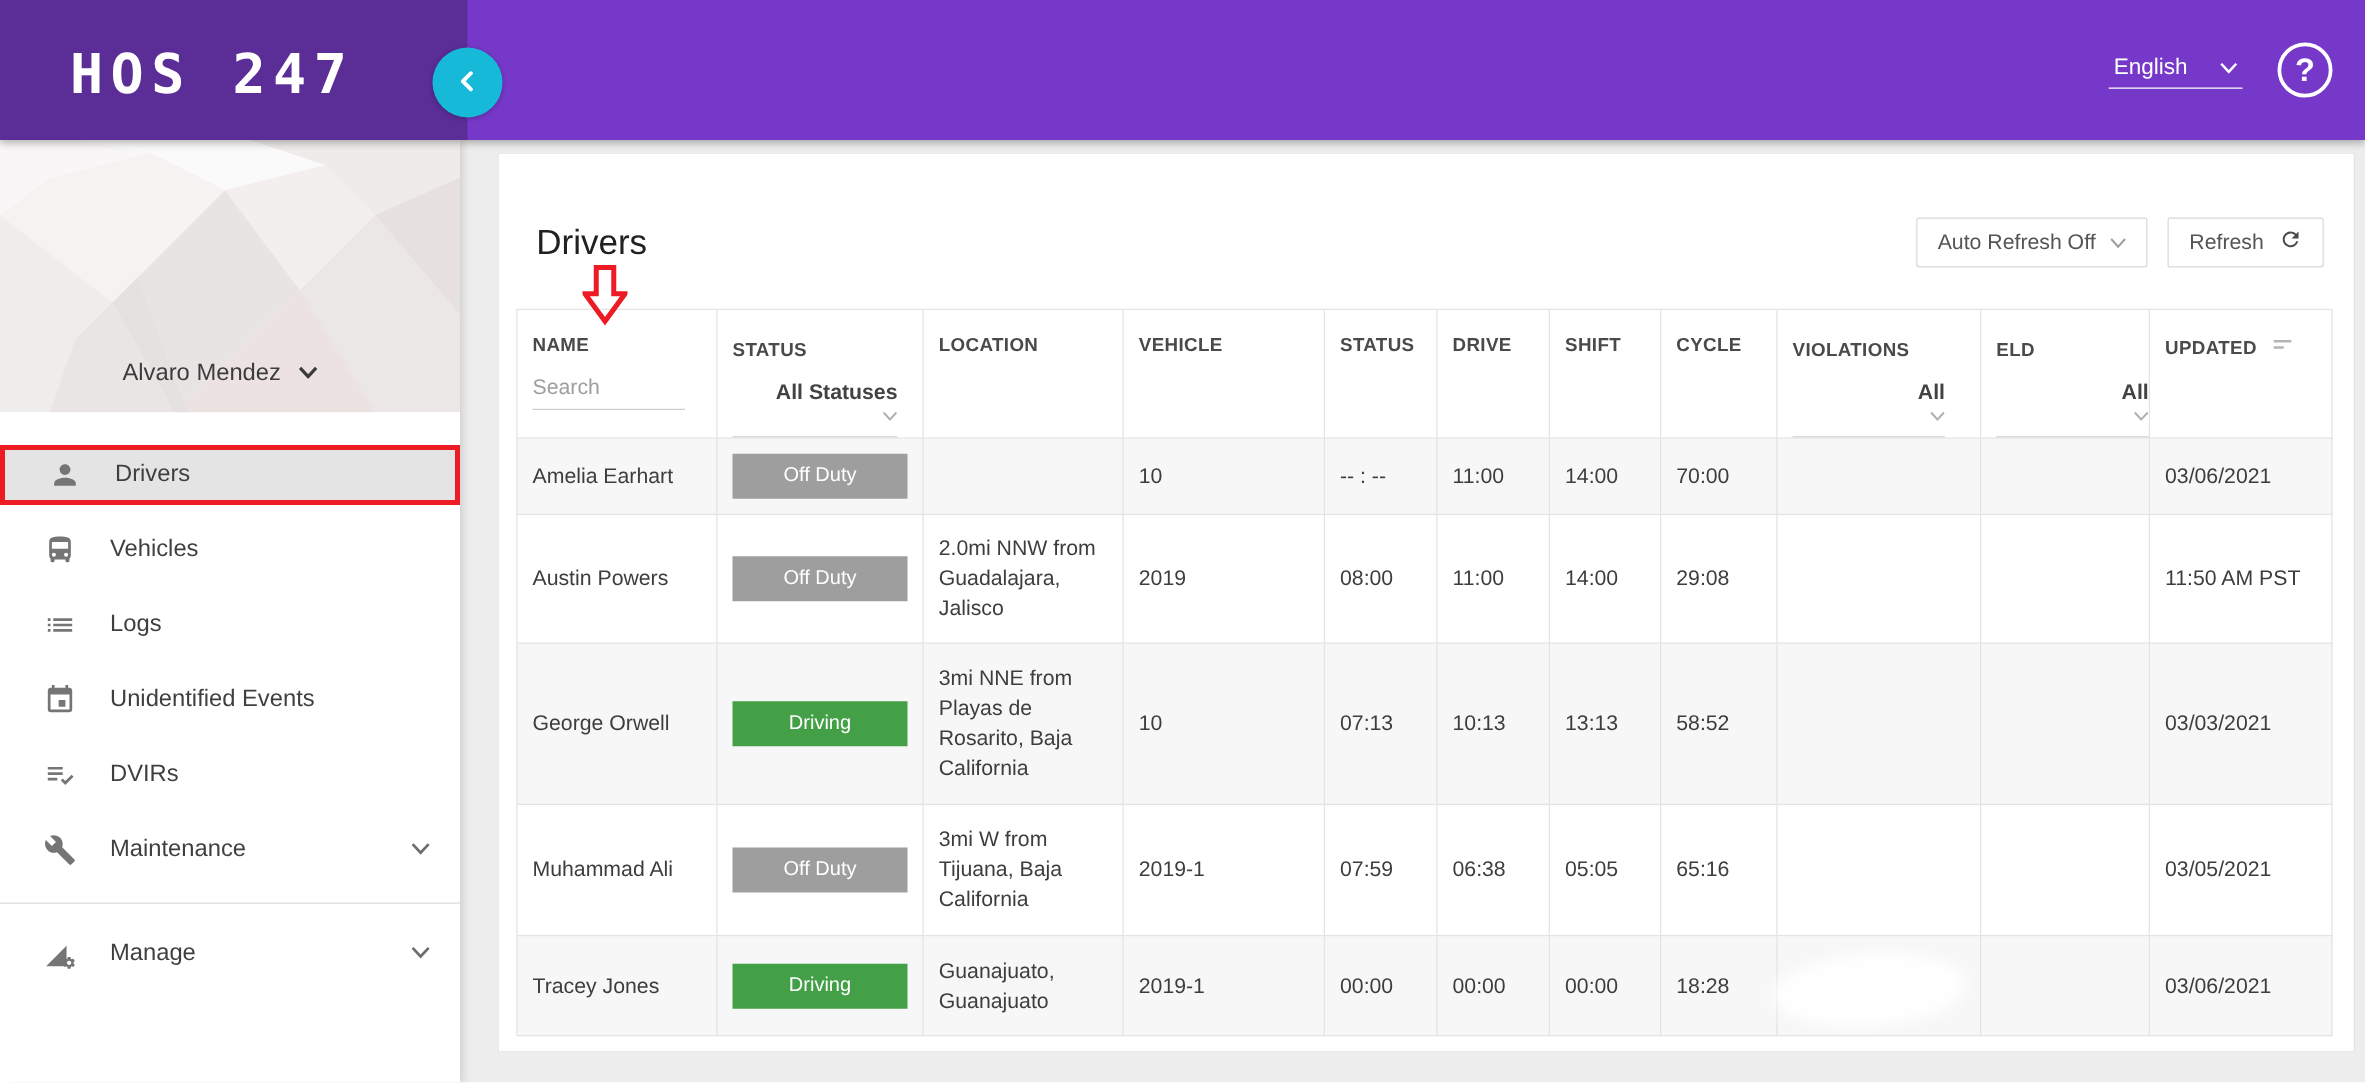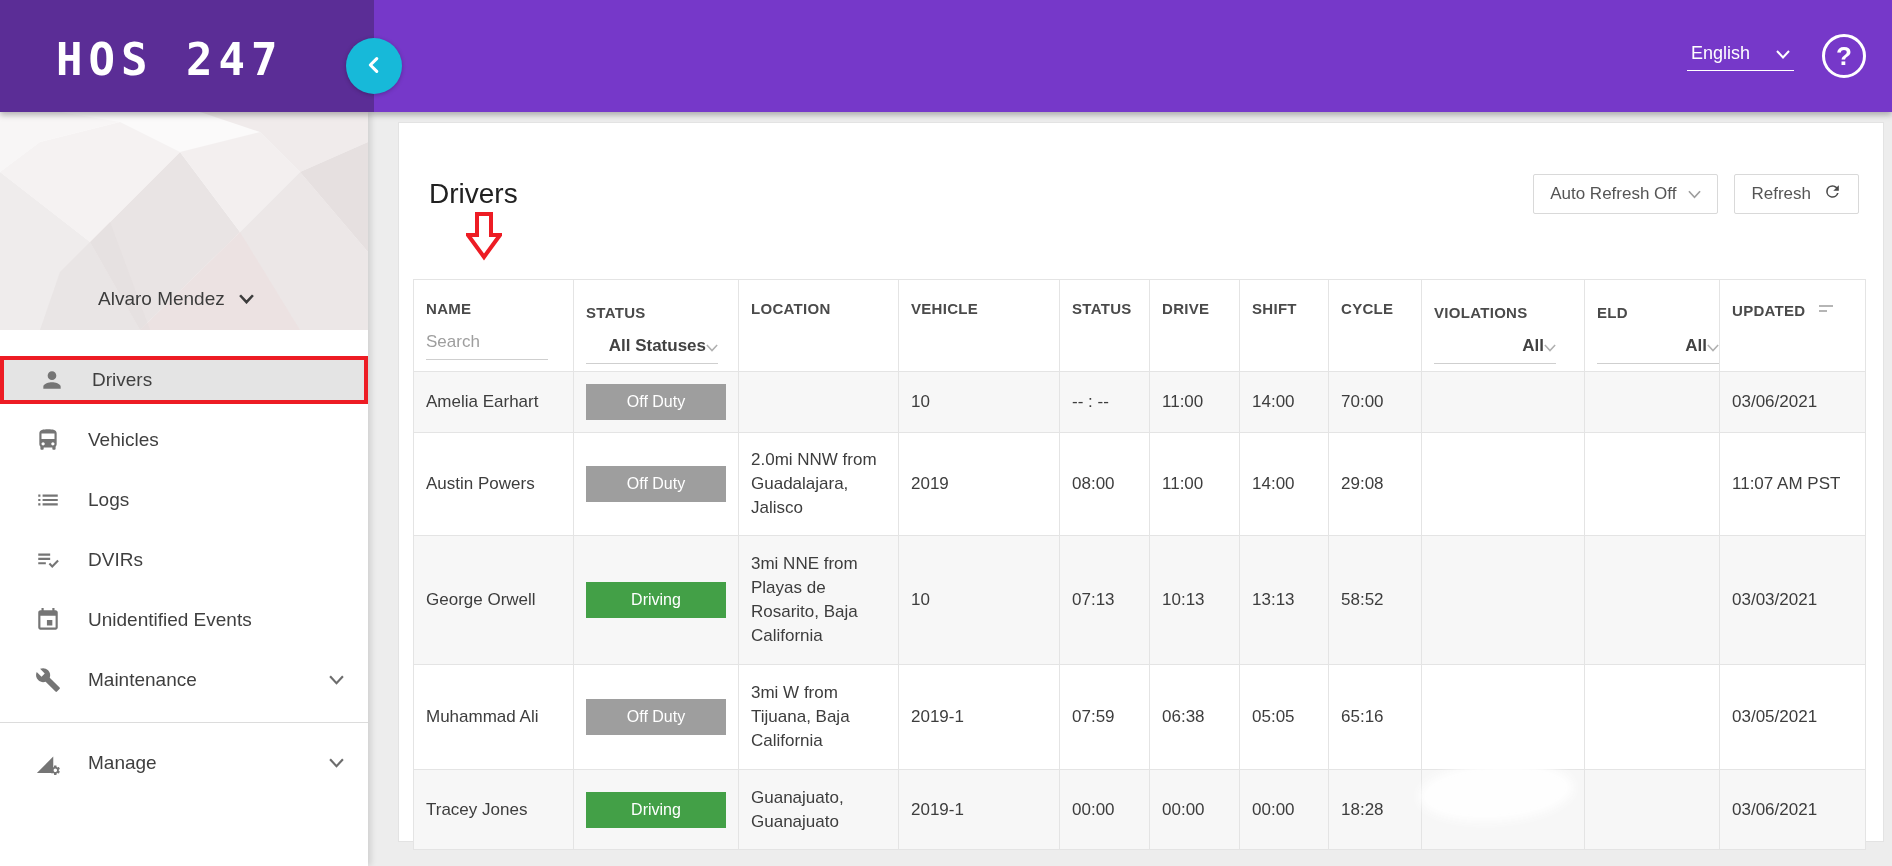--- a/index.html
+++ b/index.html
@@ -33,28 +33,28 @@
   
   .main { position:absolute; left:368px; top:112px; width:1524px; height:754px; background:#ededed; }
   .card { position:relative; margin:10px 8px 24px 30px; width:1486px; height:720px; background:#fff; border:1px solid #e3e3e3; }
   .card-head { display:flex; justify-content:space-between; align-items:center; padding:36px 24px 0 30px; height:106px; }
   .page-title { font-size:28px; font-weight:500; color:#212121; }
   .head-controls { display:flex; gap:16px; }
   .auto-refresh, .refresh-btn { display:flex; align-items:center; gap:12px; height:40px; padding:0 16px; background:#fff; border:1px solid #d9d9d9; border-radius:2px; font-size:17px; color:#555; cursor:pointer; }
   .annotation-arrow { position:absolute; left:67px; top:88px; }
 
   
-  table.drivers { table-layout:fixed; width:1452px; margin:50px 0 0 14px; border-collapse:collapse; border:1px solid #e4e4e4; }
+  table.drivers { table-layout:fixed; width:1452px; margin:18px 0 0 14px; border-collapse:collapse; border:1px solid #e4e4e4; }
   th, td { border-right:1px solid #e4e4e4; border-bottom:1px solid #e4e4e4; text-align:left; }
   thead th { height:92px; vertical-align:top; padding:20px 8px 0 12px; background:#fff; }
   .col-label { font-size:15px; font-weight:bold; color:#4a4a4a; letter-spacing:.3px; display:inline-block; }
   .th-filter { margin-top:14px; }
   .search-input { width:122px; border:none; outline:none; border-bottom:1px solid #cfcfcf; font-size:17px; color:#424242; padding:0 0 7px 0; background:transparent; font-family:"Liberation Sans", sans-serif; }
   .search-input::placeholder { color:#9e9e9e; }
-  .select { display:flex; align-items:flex-end; justify-content:flex-end; border-bottom:1px solid #cfcfcf; padding-bottom:7px; cursor:pointer; }
+  .select { display:flex; align-items:flex-end; justify-content:center; border-bottom:1px solid #cfcfcf; padding-bottom:7px; cursor:pointer;flex-direction:column; }
   .select .sel-val { font-size:17px; color:#424242; }
   .select.w130 { width:132px; } .select.w120 { width:122px; }
   .sort-icon { margin-left:8px; vertical-align:2px; cursor:pointer; }
   tbody td { padding:12px 10px 12px 12px; font-size:17px; color:#3d3d3d; line-height:24px; vertical-align:middle; }
   tbody tr:nth-child(odd) { background:#f7f7f7; }
   tbody tr:nth-child(1){ height:60px; } tbody tr:nth-child(2){ height:103px; }
   tbody tr:nth-child(3){ height:129px; } tbody tr:nth-child(4){ height:105px; }
   tbody tr:nth-child(5){ height:80px; }
   .badge { display:inline-block; width:140px; height:36px; line-height:36px; text-align:center; color:#fff; font-size:16px; }
   .badge.offduty { background:var(--badge-offduty,#9e9e9e); }
@@ -138,33 +138,33 @@
         <span class="nav-icon">
           <svg width="26" height="26" viewBox="0 0 24 24" class="icon-grey">
               <path d="M3 13h2v-2H3v2zm0 4h2v-2H3v2zm0-8h2V7H3v2zm4 4h14v-2H7v2zm0 4h14v-2H7v2zM7 7v2h14V7H7z"></path>
             </svg>
         </span>
         <span class="nav-label">Logs</span>
       </div>
       <div class="nav-item">
         <span class="nav-icon">
           <svg width="26" height="26" viewBox="0 0 24 24" class="icon-grey">
+              <path d="M19 3h-1V1h-2v2H8V1H6v2H5c-1.11 0-1.99.9-1.99 2L3 19c0 1.1.89 2 2 2h14c1.1 0 2-.9 2-2V5c0-1.1-.9-2-2-2zm0 16H5V8h14v11zm-8-2h5v-5h-5v5z"></path>
+            </svg>
+        </span>
+        <span class="nav-label">Unidentified Events</span>
+      </div>
+      <div class="nav-item">
+        <span class="nav-icon">
+          <svg width="26" height="26" viewBox="0 0 24 24" class="icon-grey">
               <path d="M3 6h11v2H3zM3 10h11v2H3zM3 14h7v2H3z"></path>
               <path d="M20.6 11.8l1.4 1.4-6.1 6.1-3.3-3.3 1.4-1.4 1.9 1.9z"></path>
             </svg>
         </span>
         <span class="nav-label">DVIRs</span>
-      </div>
-      <div class="nav-item">
-        <span class="nav-icon">
-          <svg width="26" height="26" viewBox="0 0 24 24" class="icon-grey">
-              <path d="M19 3h-1V1h-2v2H8V1H6v2H5c-1.11 0-1.99.9-1.99 2L3 19c0 1.1.89 2 2 2h14c1.1 0 2-.9 2-2V5c0-1.1-.9-2-2-2zm0 16H5V8h14v11zm-8-2h5v-5h-5v5z"></path>
-            </svg>
-        </span>
-        <span class="nav-label">Unidentified Events</span>
       </div>
       <div class="nav-item">
         <span class="nav-icon">
           <svg width="26" height="26" viewBox="0 0 24 24" class="icon-grey">
               <path d="M22.7 19l-9.1-9.1c.9-2.3.4-5-1.5-6.9-2-2-5-2.4-7.4-1.3L9 6 6 9 1.6 4.7C.4 7.1.9 10.1 2.9 12.1c1.9 1.9 4.6 2.4 6.9 1.5l9.1 9.1c.4.4 1 .4 1.4 0l2.3-2.3c.5-.4.5-1.1.1-1.4z"></path>
             </svg>
         </span>
         <span class="nav-label">Maintenance</span>
         <span class="caret">
           <svg width="15" height="10" viewBox="0 0 14 9">
@@ -306,21 +306,21 @@
     <td>Austin Powers</td>
     <td><span class="badge offduty">Off Duty</span></td>
     <td>2.0mi NNW from Guadalajara, Jalisco</td>
     <td>2019</td>
     <td>08:00</td>
     <td>11:00</td>
     <td>14:00</td>
     <td>29:08</td>
     <td></td>
     <td></td>
-    <td>11:07 AM PST</td>
+    <td>11:50 AM PST</td>
   </tr>
             <tr>
     <td>George Orwell</td>
     <td><span class="badge driving">Driving</span></td>
     <td>3mi NNE from Playas de Rosarito, Baja California</td>
     <td>10</td>
     <td>07:13</td>
     <td>10:13</td>
     <td>13:13</td>
     <td>58:52</td>

